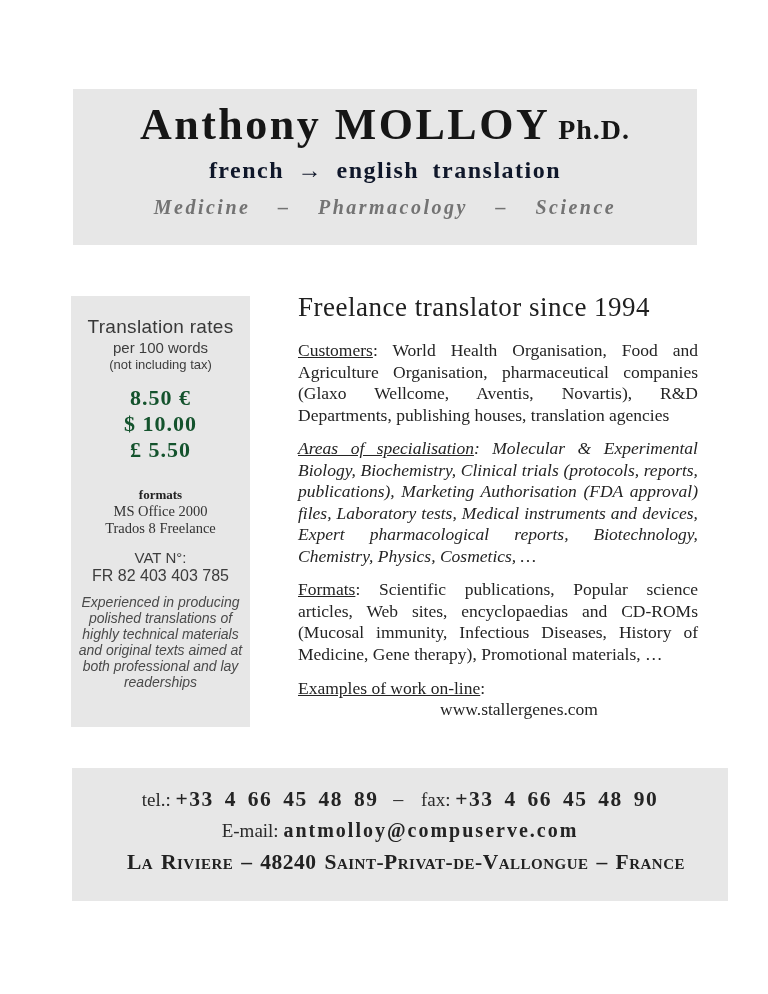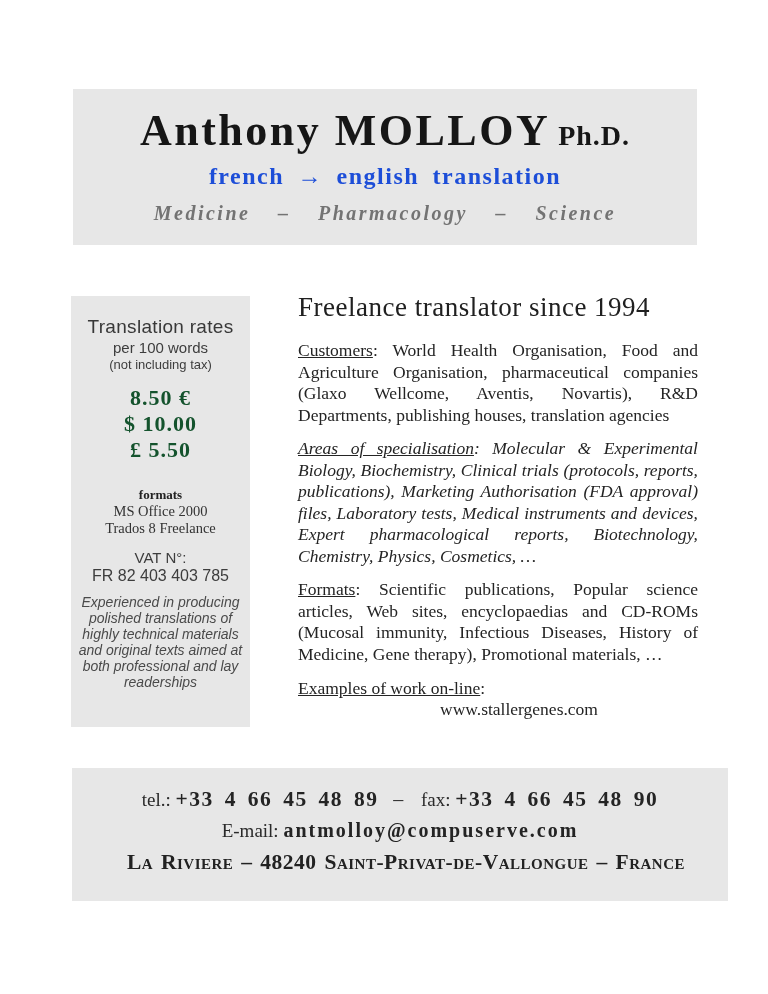--- a/index.html
+++ b/index.html
@@ -9,28 +9,28 @@
     font-family: "Liberation Serif", serif; color: #1f1f1f;
     overflow: hidden;
   }
 
   
   .panel { background: #e7e7e7; }
 
   
   .top-banner {
     position: absolute; left: 73px; top: 89px; width: 624px; height: 156px;
-    text-align: center; padding-top: 18px;
+    text-align: center; padding-top: 12px;
   }
   .title-line { font-weight: bold; color: #161616; line-height: 1.1; }
   .title-name { font-size: 44px; letter-spacing: 2.5px; }
   .title-degree { font-size: 28px; letter-spacing: 1px; }
   .subtitle {
     margin-top: 8px; font-size: 24px; font-weight: bold;
-    letter-spacing: 1.5px; word-spacing: 6px; color: #1d4ed8;
+    letter-spacing: 1.5px; word-spacing: 6px; color: #0f172a;
   }
   .specialties {
     margin-top: 12px; font-size: 20px; font-weight: bold; font-style: italic;
     letter-spacing: 2.5px; word-spacing: 20px; color: #737373;
   }
 
   
   .rates-panel {
     position: absolute; left: 71px; top: 296px; width: 179px; height: 431px;
     text-align: center; padding-top: 20px;

